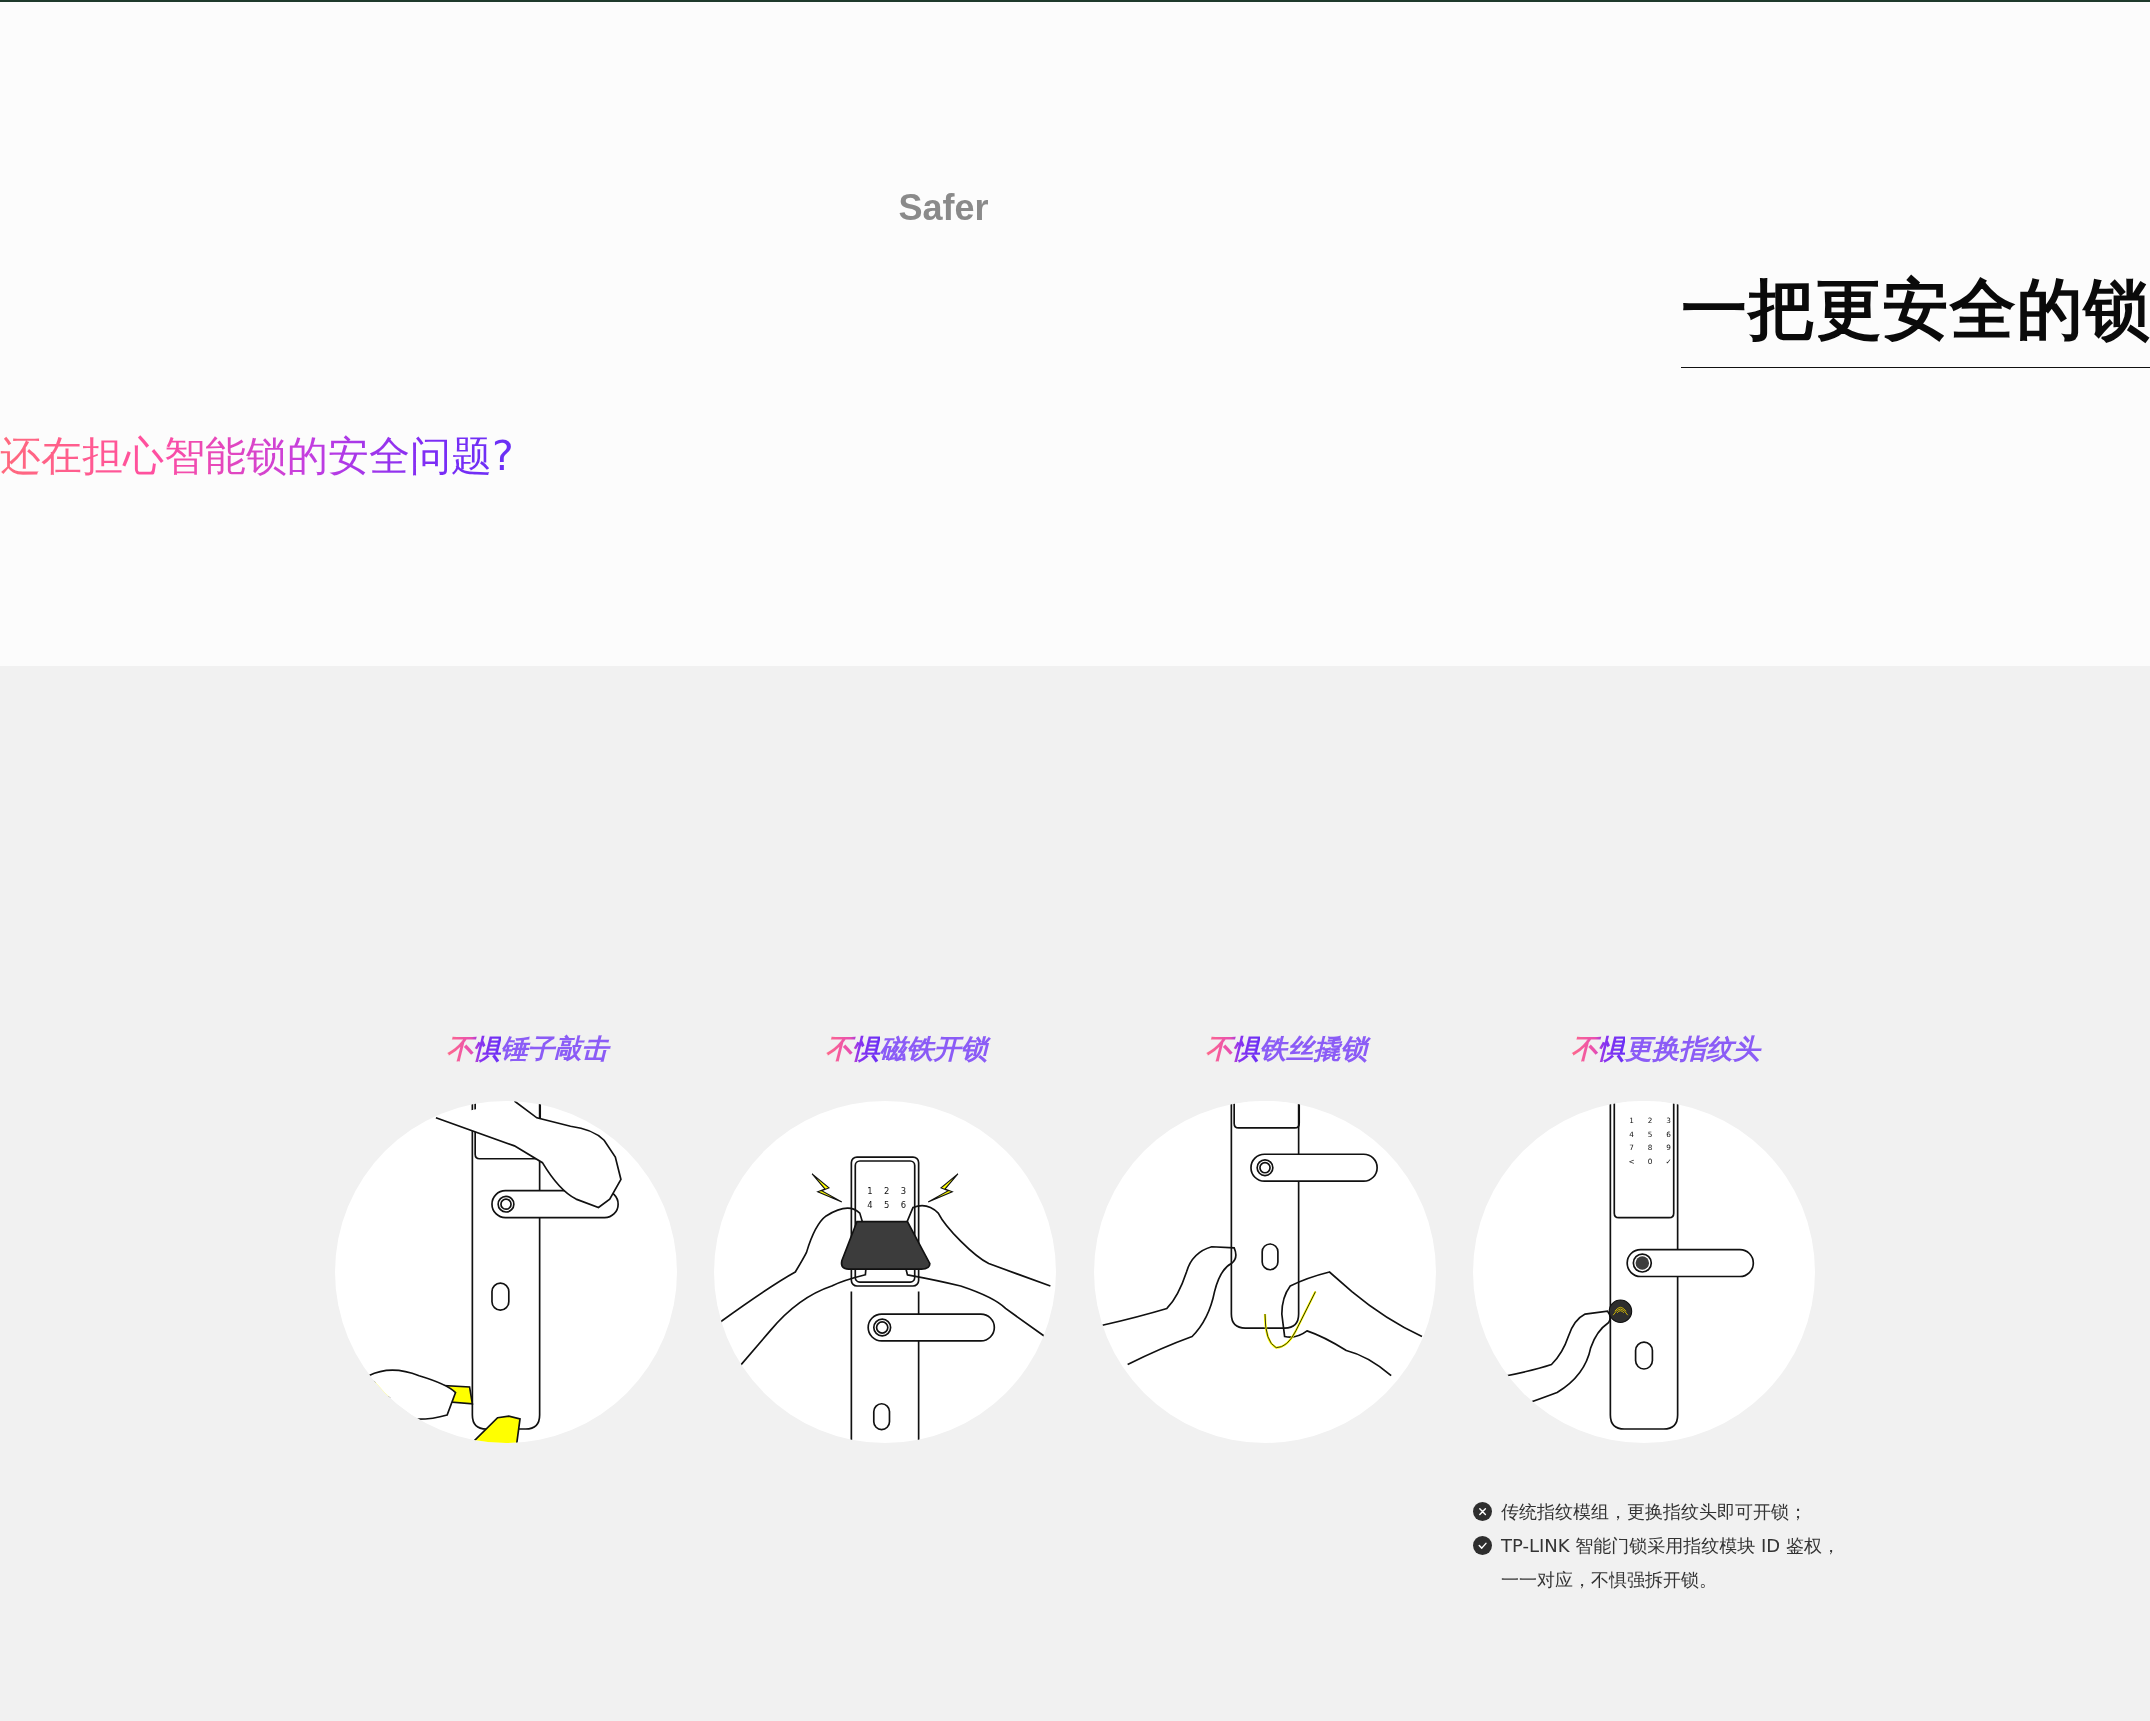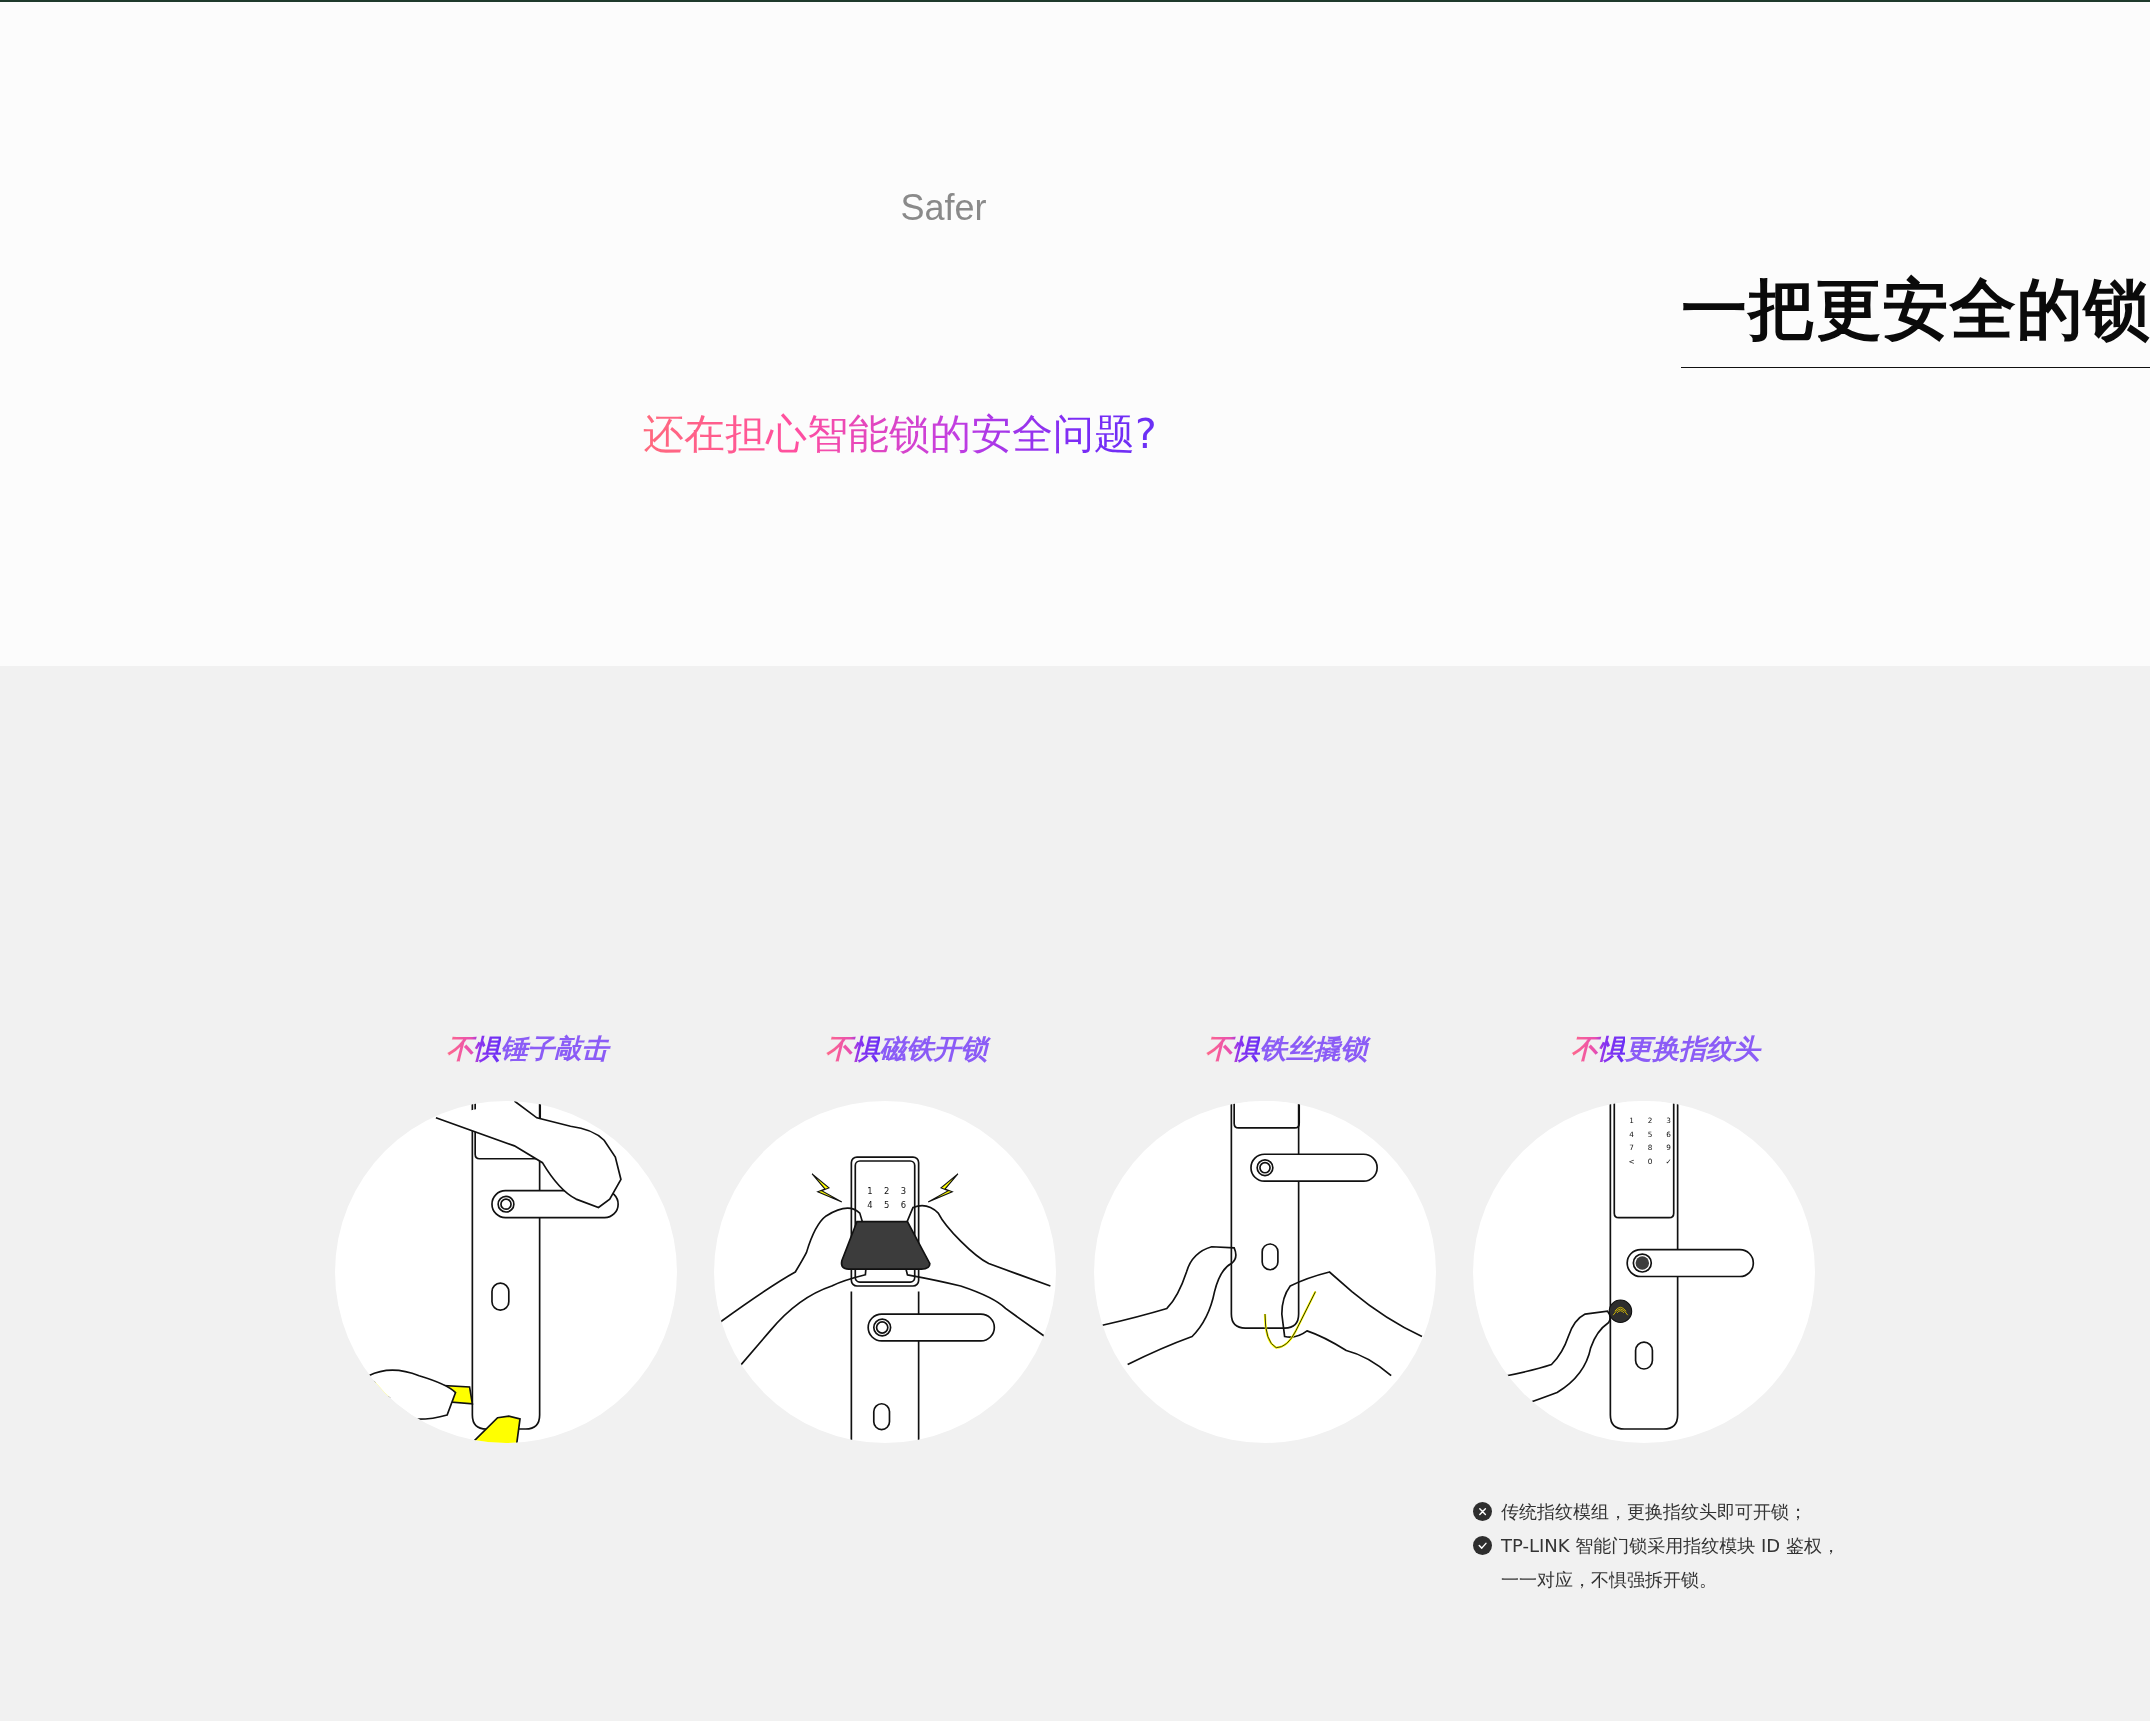--- a/index.html
+++ b/index.html
@@ -5,28 +5,28 @@
   html, body { margin: 0; padding: 0; }
   body {
     width: 2151px; height: 1721px; position: relative; overflow: hidden;
     background: #fcfcfc;
     font-family: "DejaVu Sans", "Liberation Sans", sans-serif;
   }
   .topbar { position: absolute; left: 0; top: 0; width: 2151px; height: 1.7px; background: #1f3a2c; }
   .hero { position: absolute; left: 0; top: 1.7px; width: 2151px; height: 665px; background: #fcfcfc; }
   .eyebrow {
     position: absolute; left: 0; width: 1887px; top: 185px; text-align: center;
-    font-family: "Liberation Sans", sans-serif; font-size: 36px; color: #8a8a8a; font-weight: 400;
+    font-family: "Liberation Sans", sans-serif; font-size: 36px; color: #8a8a8a; font-weight: 700;
   }
   .title-wrap { position: absolute; left: 0; width: 2151px; top: 263px; text-align: right; }
   .title {
     display: inline-block; font-size: 66px; font-weight: bold; color: #0a0a0a; letter-spacing: 1.1px;
     padding-bottom: 12.3px; border-bottom: 1.7px solid #111;
   }
-  .subtitle-wrap { position: absolute; left: 0; width: 1800px; top: 405px; text-align: center; }
+  .subtitle-wrap { position: absolute; left: 0; width: 1800px; top: 427px; text-align: left; }
   .subtitle {
     display: inline-block; font-size: 41px; font-weight: normal;
     background: linear-gradient(90deg, #ff6a7d 0%, #ff4fa0 30%, #c43ee0 60%, #7a2cf6 85%, #6a30f5 100%);
     -webkit-background-clip: text; background-clip: text; color: transparent;
   }
   .lower { position: absolute; left: 0; top: 666px; width: 2151px; height: 1055px; background: #f1f1f1; }
 
   .card { position: absolute; top: 1031px; width: 347px; }
   .card-title { position: absolute; top: 0; left: 0; width: 347px; text-align: center; font-size: 27px; font-weight: bold; font-style: italic; white-space: nowrap; }
   .card-title .pre {

